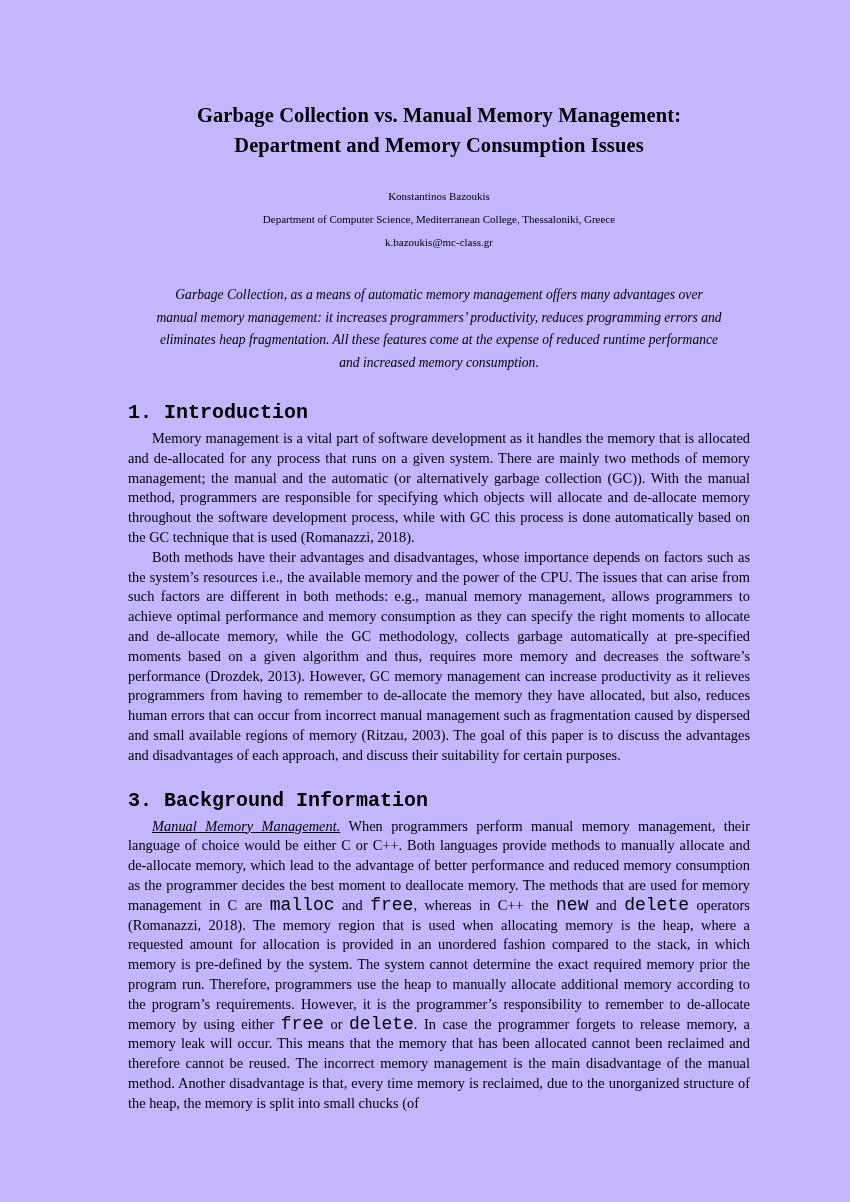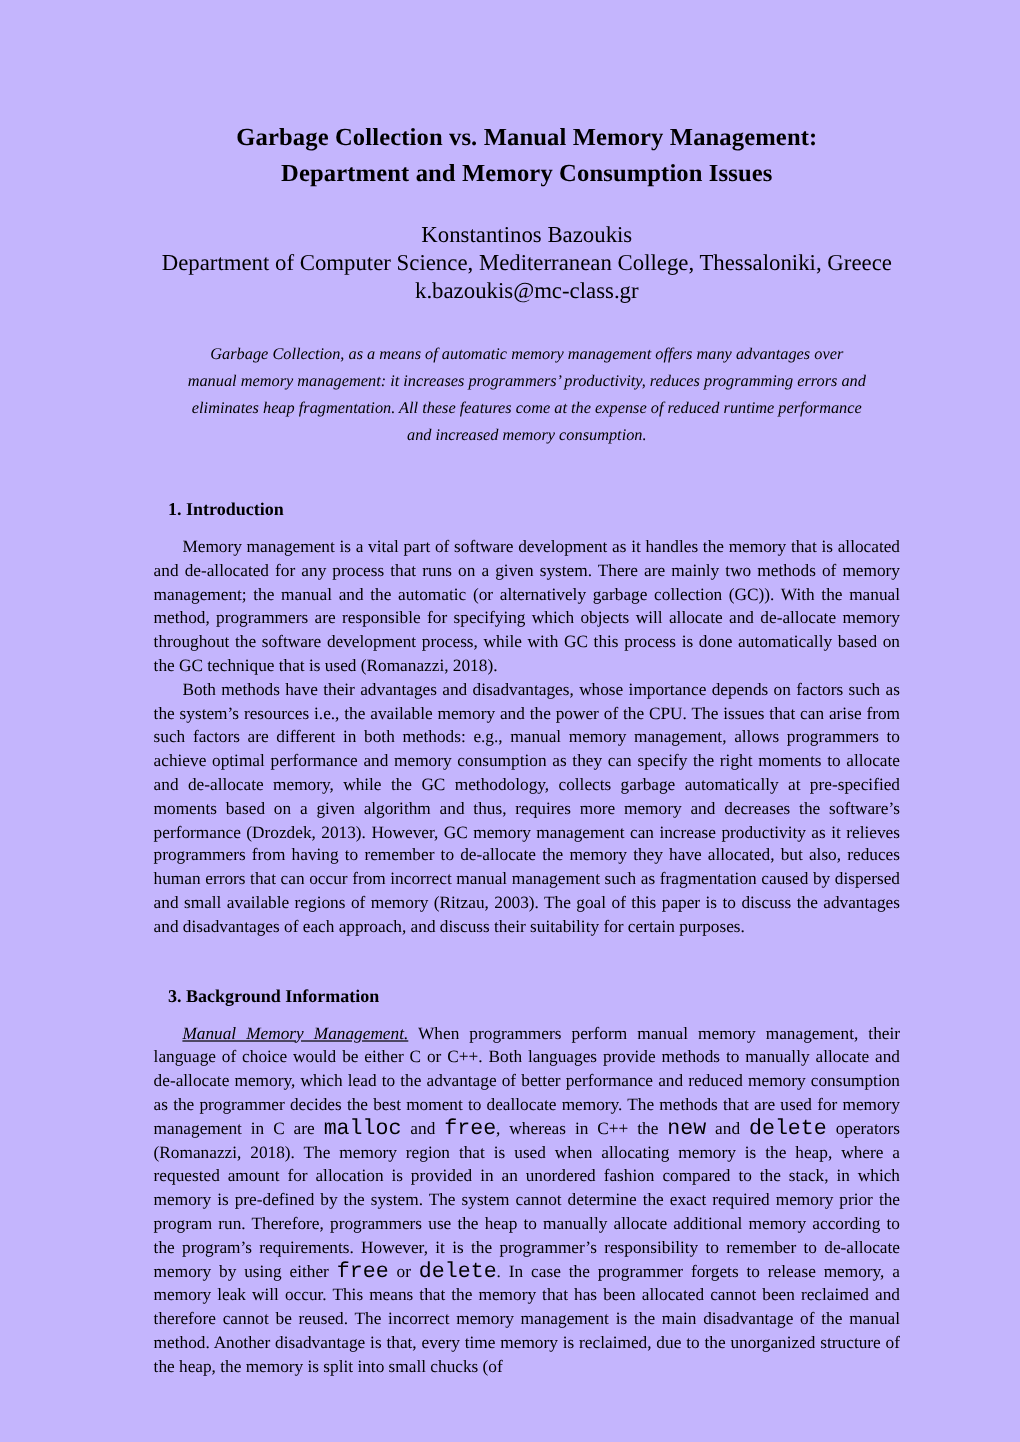--- a/index.html
+++ b/index.html
@@ -40,45 +40,46 @@
     letter-spacing: 0.1px;
   }
   .title-line {
     display: block;
   }
 
   
   .author-block {
     margin-top: 25px;
     text-align: center;
-    font-size: 19px;
+    font-size: 11px;
     line-height: 23px;
   }
   .author-name,
   .author-affiliation,
   .author-email {
     display: block;
   }
 
   
   .abstract {
     margin: 30px 28px 0 28px;
     font-style: italic;
     font-size: 13.6px;
     line-height: 22.5px;
     text-align: center;
   }
 
   
   .section-heading {
-    font-size: 15px;
+    font-size: 20px;
     font-weight: bold;
     line-height: 20px;
-    margin: 12px;
+    margin: 0;
     padding-top: 25px;
+    font-family: Liberation Mono, monospace;
   }
   .section-heading.first {
     padding-top: 29px;
   }
 
   
   .body-par {
     margin: 0;
     font-size: 14.4px;
     line-height: 19.8px;

